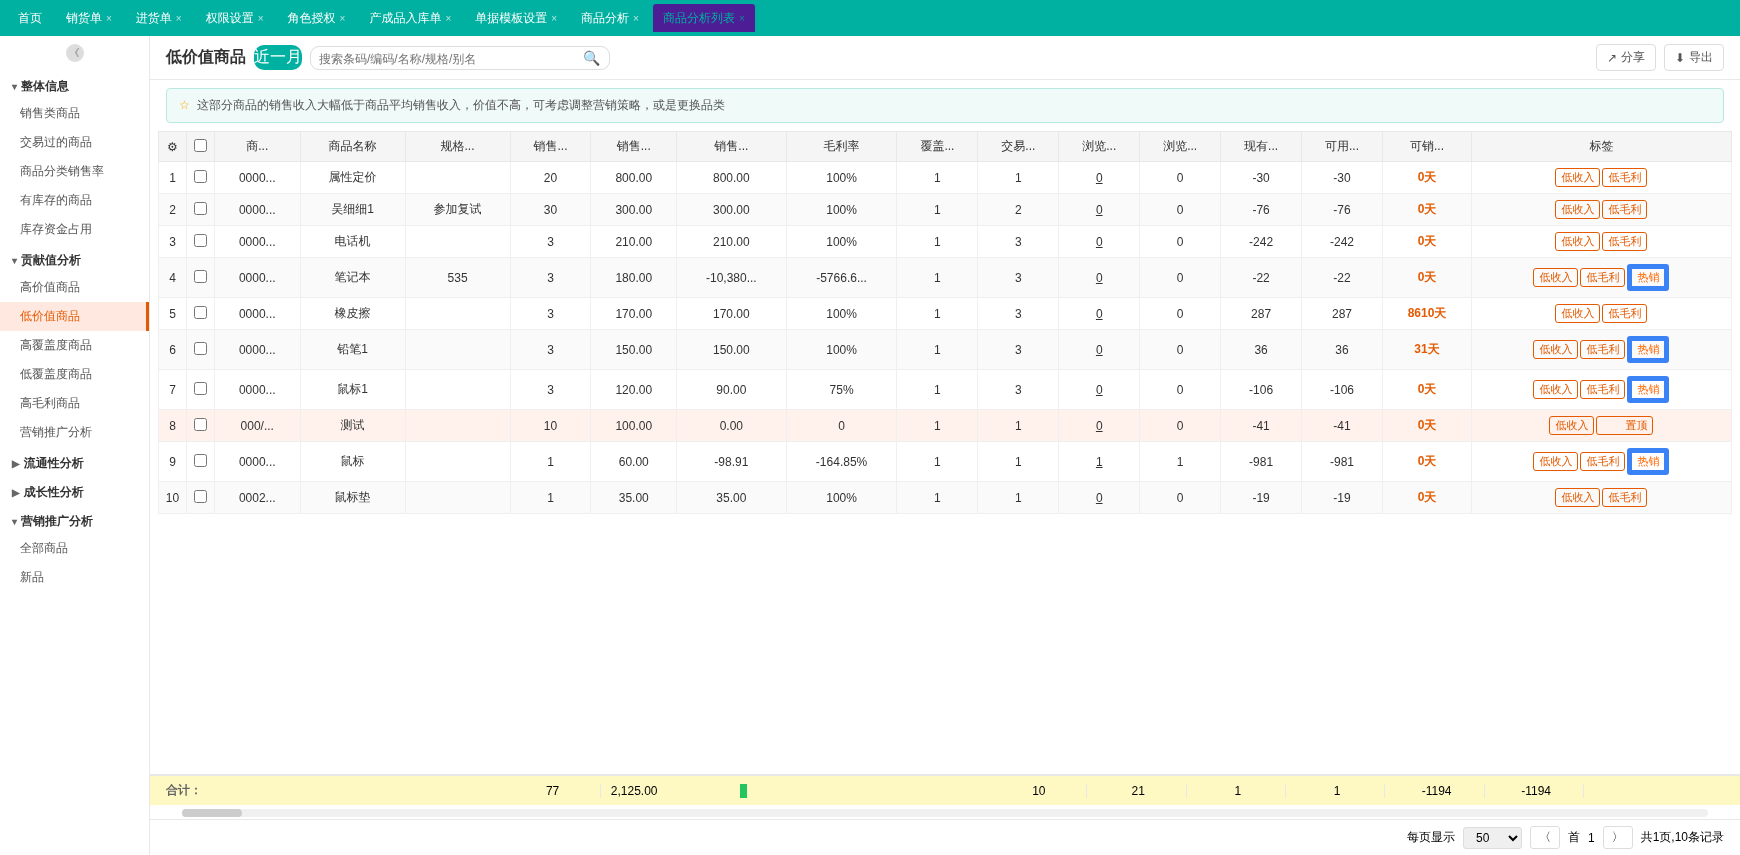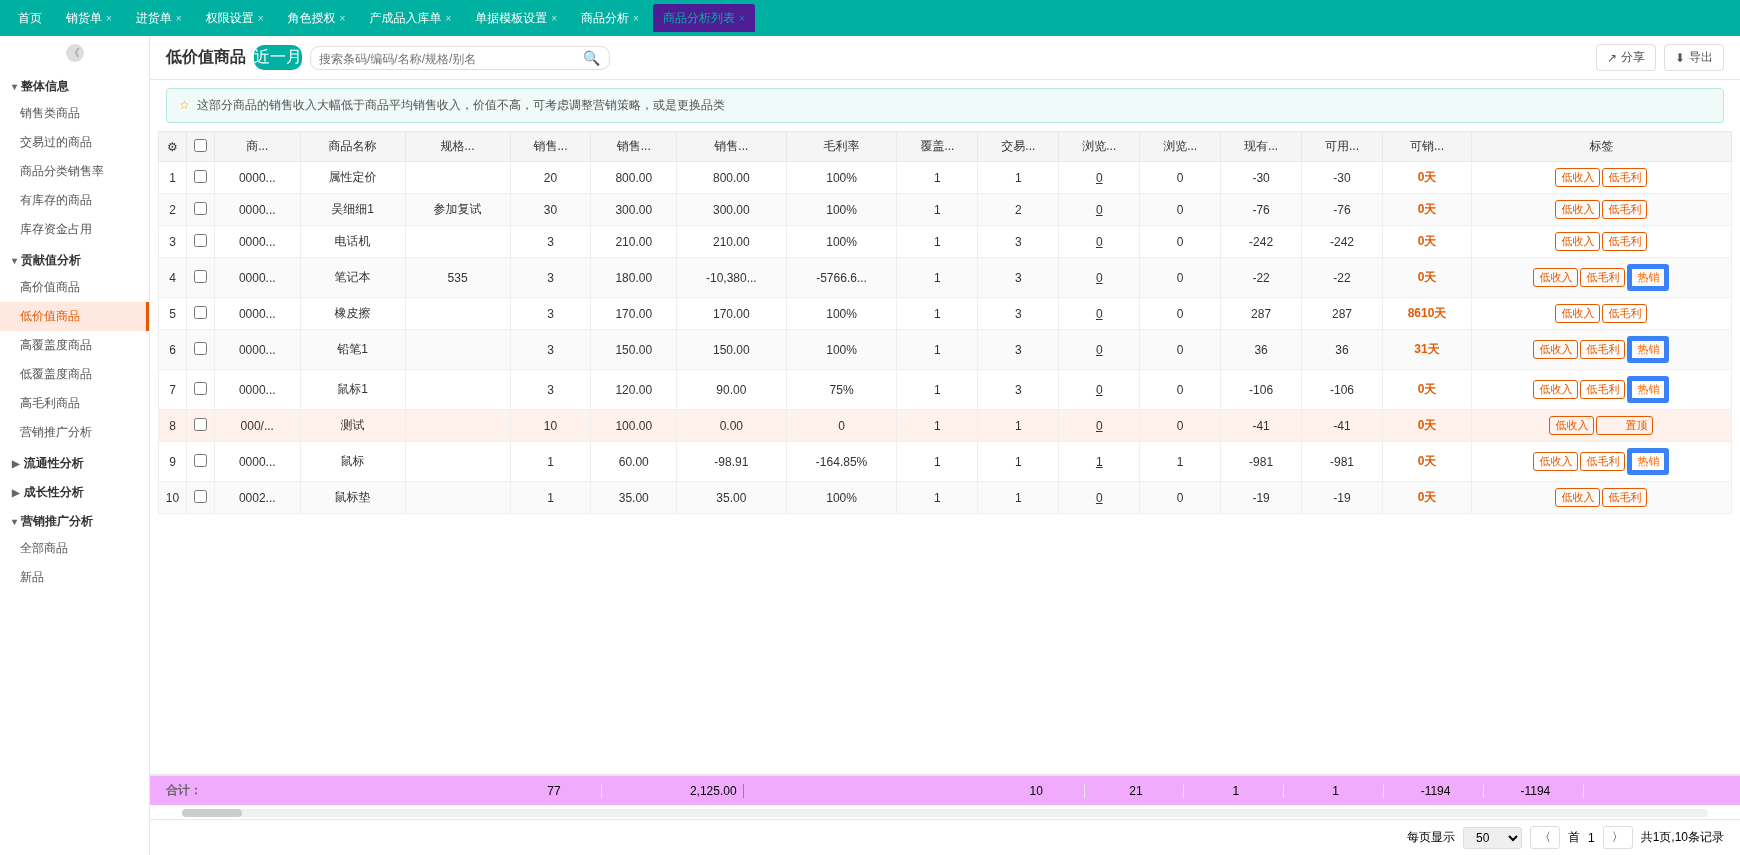--- a/index.html
+++ b/index.html
@@ -199,21 +199,21 @@
     .underline-link { text-decoration: underline; color: #333; cursor: pointer; }
     .col-settings { width: 28px; }
     .col-check { width: 28px; }
 
     
     .table-footer {
       display: flex;
       align-items: center;
       padding: 6px 16px;
       border-top: 2px solid #e8e8e8;
-      background: #f0abfc;
+      background: #fef9c3;
       font-size: 12px;
       gap: 8px;
       flex-shrink: 0;
     }
     .footer-label { color: #666; font-weight: bold; min-width: 50px; }
 
     
     .pagination {
       display: flex;
       align-items: center;
@@ -577,21 +577,21 @@
           </tbody>
       </table>
     </div>
 
     <div class="table-footer">
       <span class="footer-label">合计：</span>
       <div style="display:flex;flex:1;gap:4px;align-items:center;overflow:hidden;">
         <span style="flex:3;text-align:center;border-right:1px solid #e8e8e8;padding:0 6px;"></span>
         <span style="flex:3;text-align:center;border-right:1px solid #e8e8e8;padding:0 6px;"></span>
         <span style="flex:2;text-align:center;border-right:1px solid #e8e8e8;padding:0 6px;">77</span>
-        <span style="flex:3;text-align:right;border-right:1px solid #22c55e;padding:0 6px;">2,125.00</span>
+        <span style="flex:3;text-align:left;border-right:7px solid #22c55e;padding:0 6px;">2,125.00</span>
         <span style="flex:3;text-align:center;border-right:1px solid #e8e8e8;padding:0 6px;"></span>
         <span style="flex:2;text-align:center;border-right:1px solid #e8e8e8;padding:0 6px;"></span>
         <span style="flex:2;text-align:center;border-right:1px solid #e8e8e8;padding:0 6px;">10</span>
         <span style="flex:2;text-align:center;border-right:1px solid #e8e8e8;padding:0 6px;">21</span>
         <span style="flex:2;text-align:center;border-right:1px solid #e8e8e8;padding:0 6px;">1</span>
         <span style="flex:2;text-align:center;border-right:1px solid #e8e8e8;padding:0 6px;">1</span>
         <span style="flex:2;text-align:center;border-right:1px solid #e8e8e8;padding:0 6px;">-1194</span>
         <span style="flex:2;text-align:center;border-right:1px solid #e8e8e8;padding:0 6px;">-1194</span>
         <span style="flex:3;text-align:center;padding:0 6px;"></span>
       </div>

